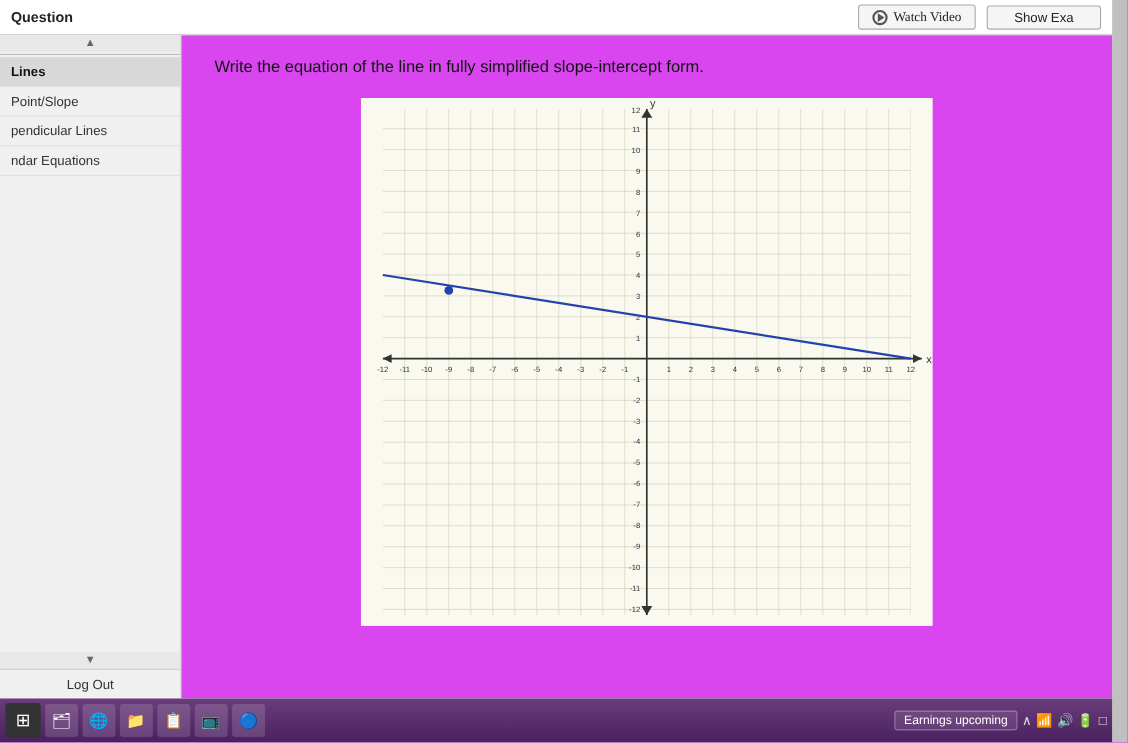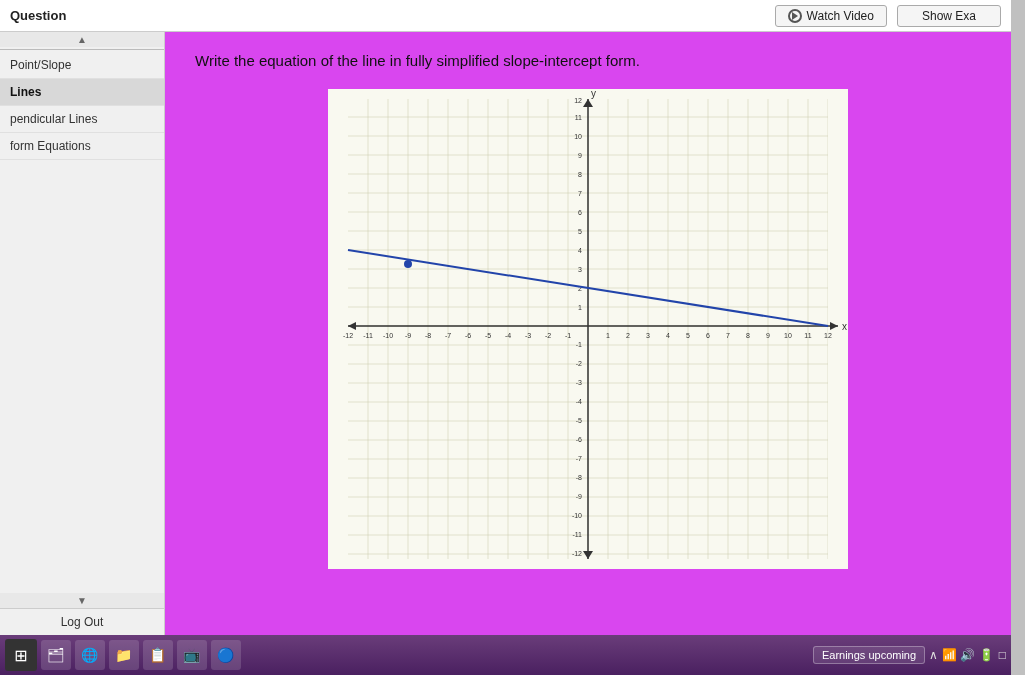--- a/index.html
+++ b/index.html
@@ -33,28 +33,30 @@
 
     .top-bar-label {
       font-size: 13px;
       font-weight: 600;
       color: #222;
       margin-right: auto;
     }
 
     .watch-video-btn {
       display: flex;
+      align-items: center;
       gap: 5px;
       border: 1px solid #aaa;
       background: #f5f5f5;
       padding: 3px 12px;
       border-radius: 3px;
       font-size: 12px;
       cursor: pointer;
       color: #222;
+      font-family: Liberation Serif, serif;
     }
 
     .watch-video-btn .play-icon {
       width: 14px;
       height: 14px;
       border: 2px solid #555;
       border-radius: 50%;
       display: inline-flex;
       align-items: center;
       justify-content: center;
@@ -255,31 +257,31 @@
       <span>Show Exa</span>
     </button>
   </div>
 
   <div class="main-content">
 
     <div class="sidebar">
       <div class="sidebar-scroll-indicator">▲</div>
       <div class="sidebar-divider"></div>
 
+      <div class="sidebar-item category">
+        <span>Lines</span>
+      </div>
       <div class="sidebar-item">
         <span>Point/Slope</span>
-      </div>
-      <div class="sidebar-item category">
-        <span>Lines</span>
       </div>
       <div class="sidebar-item">
         <span>pendicular Lines</span>
       </div>
       <div class="sidebar-item">
-        <span>form Equations</span>
+        <span>ndar Equations</span>
       </div>
 
       <div class="sidebar-spacer"></div>
       <div class="sidebar-scroll-indicator">▼</div>
       <div class="sidebar-footer">Log Out</div>
     </div>
 
     <div class="question-area">
       <div class="question-instruction">Write the equation of the line in fully simplified slope-intercept form.</div>
 

